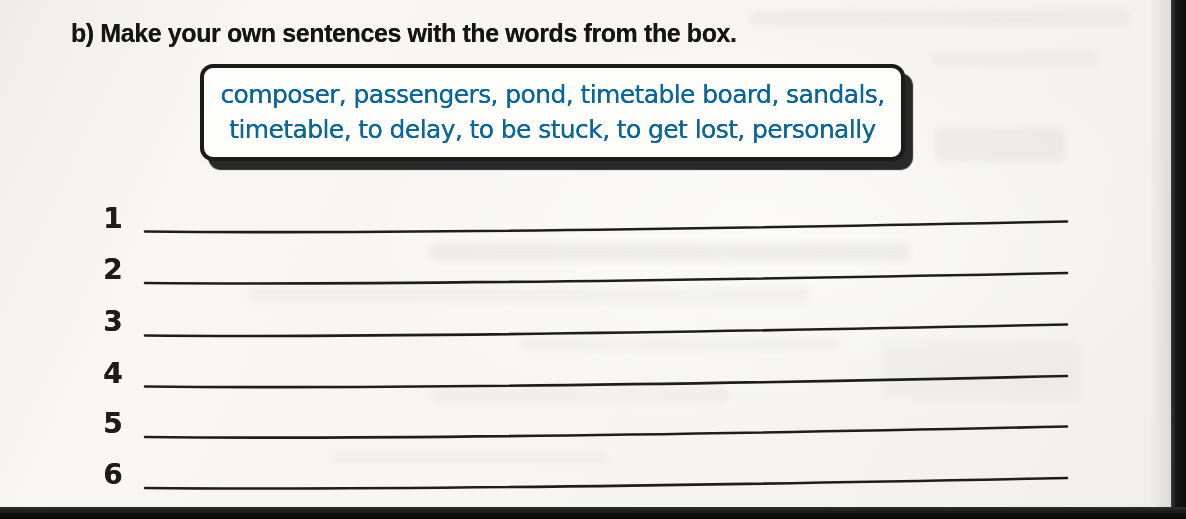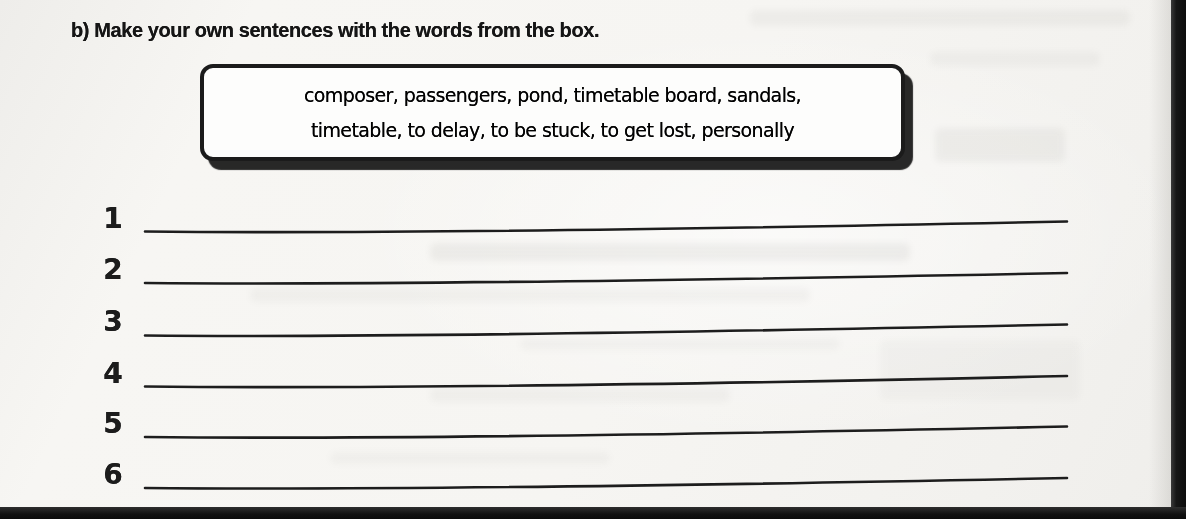--- a/index.html
+++ b/index.html
@@ -32,21 +32,21 @@
     width: 1186px; height: 12px;
     background: linear-gradient(to bottom, #2e2e2e 0%, #101010 60%, #0a0a0a 100%);
   }
 
   
   .heading {
     position: absolute;
     left: 71px; top: 19px;
     font-family: "Liberation Sans", sans-serif;
     font-weight: bold;
-    font-size: 20px;
+    font-size: 25px;
     letter-spacing: -0.4px;
     color: #151515;
     text-shadow: 0 0 0.5px #2a2a2a;
     white-space: nowrap;
   }
 
   
   .word-box {
     position: absolute;
     left: 200px; top: 64px;
@@ -56,23 +56,23 @@
     border-radius: 13px;
     box-shadow: 8px 9px 1px rgba(22,22,22,0.92);
     display: flex;
     flex-direction: column;
     align-items: center;
     justify-content: center;
     gap: 3px;
   }
   .word-box-line {
     font-family: "DejaVu Sans", sans-serif;
-    font-size: 19px;
+    font-size: 25px;
     letter-spacing: -0.6px;
-    color: #000000;
+    color: #0369a1;
     line-height: 32px;
     white-space: nowrap;
     text-shadow: 0 0 0.4px #333;
   }
 
   
   .answer-row {
     position: absolute;
     left: 96px;
     width: 980px; height: 44px;

